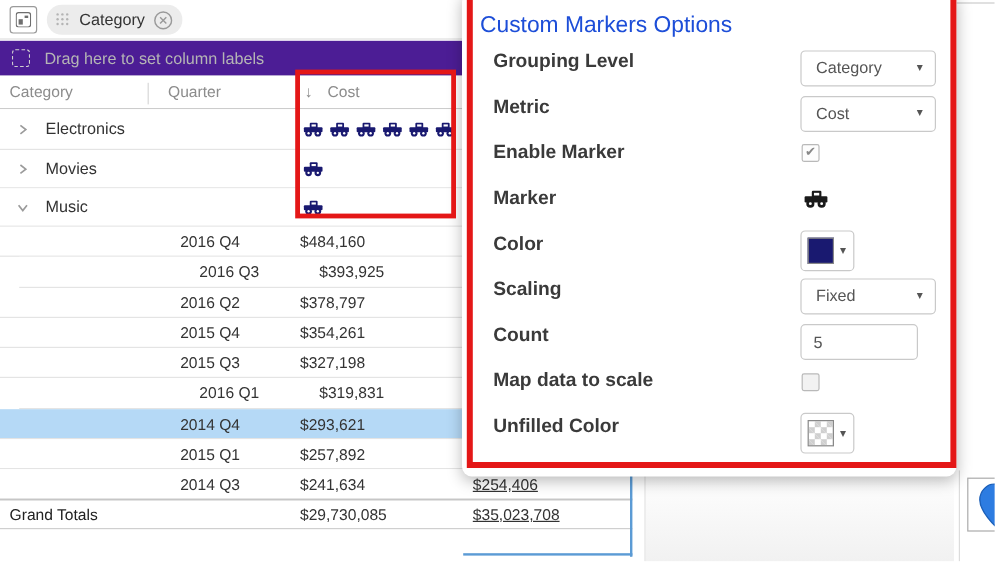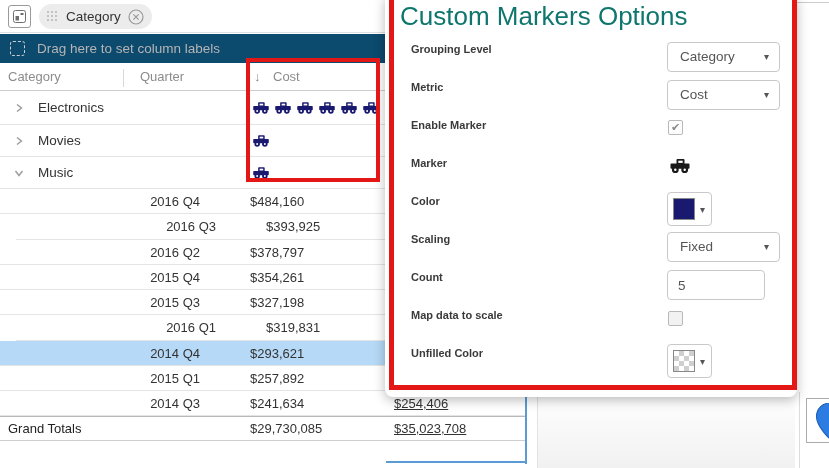--- a/index.html
+++ b/index.html
@@ -10,21 +10,21 @@
     font-size:13px; color:#333;
   }
   
   .chipbar { position:absolute; left:0; top:0; width:527px; height:33px; border-bottom:1px solid #e0e0e0; background:#fff; }
   .pivot-btn { position:absolute; left:8px; top:5px; width:23px; height:23px; border:1px solid #9a9a9a; border-radius:3px; background:#fff; display:flex; align-items:center; justify-content:center; }
   .chip { position:absolute; left:39px; top:4px; height:25px; padding:0 8px 0 8px; background:#ececec; border-radius:13px; display:flex; align-items:center; gap:7px; }
   .chip-label { font-size:13.5px; color:#333; }
   .dots { display:grid; grid-template-columns:repeat(3,4px); grid-auto-rows:4px; }
   .dots i { width:2px; height:2px; border-radius:50%; background:#b4b4b4; }
   
-  .dragbar { position:absolute; left:0; top:34px; width:527px; height:30px; border-bottom:1px solid #e0e0e0; background:#0c4a6e; }
+  .dragbar { position:absolute; left:0; top:34px; width:527px; height:30px; border-bottom:1px solid #e0e0e0; background:#4c1d95; }
   .drag-icon { position:absolute; left:10px; top:7px; width:15px; height:15px; border:1px dashed #cfcfcf; border-radius:3px; }
   .drag-text { position:absolute; left:37px; top:0; line-height:29px; color:#b5b5b5; font-size:13.5px; }
   
   .grid { position:absolute; left:0; top:63px; width:527px; }
   .row { position:relative; width:527px; border-bottom:1px solid #e4e4e4; background:#fff; }
   .row.hdr { height:28px; line-height:28px; border-bottom:1px solid #cccccc; color:#8c8c8c; }
   .row.cat { height:32px; line-height:32px; }
   .row.cat.first { height:34px; line-height:34px; }
   .row.q { height:25px; line-height:25px; }
   .row.q.h26 { height:26px; line-height:26px;margin-left:16px; }
@@ -46,22 +46,22 @@
   .blue-edge { position:absolute; left:525px; top:0; width:2px; height:464px; background:#5b9bd5; }
   .blue-bottom { position:absolute; left:386px; top:461px; width:141px; height:2px; background:#5b9bd5; }
   
   .rb-panel { position:absolute; left:537px; top:392px; width:258px; height:76px; background:linear-gradient(#ffffff,#f1f1f1); border-left:1px solid #e3e3e3; }
   .rb-vline { position:absolute; left:799px; top:392px; width:1px; height:76px; background:#dcdcdc; }
   .tr-line { position:absolute; left:797px; top:2px; width:32px; height:1px; background:#cccccc; }
   .marker-box { position:absolute; left:806px; top:398px; width:40px; height:45px; background:#fff; border:1px solid #ababab; overflow:hidden; }
   .pin { position:absolute; left:8px; top:4px; width:30px; height:36px; }
   
   .dialog { position:absolute; left:385px; top:-6px; width:412px; height:403px; background:#fff; border-radius:8px; box-shadow:0 3px 12px rgba(0,0,0,0.28); }
-  .dlg-title { position:absolute; left:15px; top:7px; font-size:26px; color:#0f766e; }
-  .fld-label { position:absolute; left:26px; font-size:11px; font-weight:bold; color:#3a3a3a; }
+  .dlg-title { position:absolute; left:15px; top:17px; font-size:19px; color:#1d4ed8; }
+  .fld-label { position:absolute; left:26px; font-size:16px; font-weight:bold; color:#3a3a3a; }
   .select { position:absolute; left:282px; width:113px; height:30px; border:1px solid #c9c9c9; border-radius:4px; background:#fff; line-height:28px; padding-left:12px; color:#555; font-size:13.5px; }
   .select .caret { position:absolute; right:10px; top:0; color:#555; font-size:10px; }
   .checkbox { position:absolute; left:283px; width:15px; height:15px; border:1px solid #b9b9b9; border-radius:2px; background:#f2f2f2; text-align:center; line-height:13px; font-size:11px; color:#888; }
   .checkbox.checked { background:#fdfdfd; }
   .marker-glyph { position:absolute; left:284px; color:#1a1a1a; }
   .color-btn { position:absolute; left:282px; width:45px; height:34px; border:1px solid #c9c9c9; border-radius:4px; background:#fff; display:flex; align-items:center; padding-left:5px; gap:5px; }
   .swatch { width:22px; height:22px; border:1px solid #888; }
   .swatch.navy { background:#191970; }
   .swatch.checker {
     background-image:

